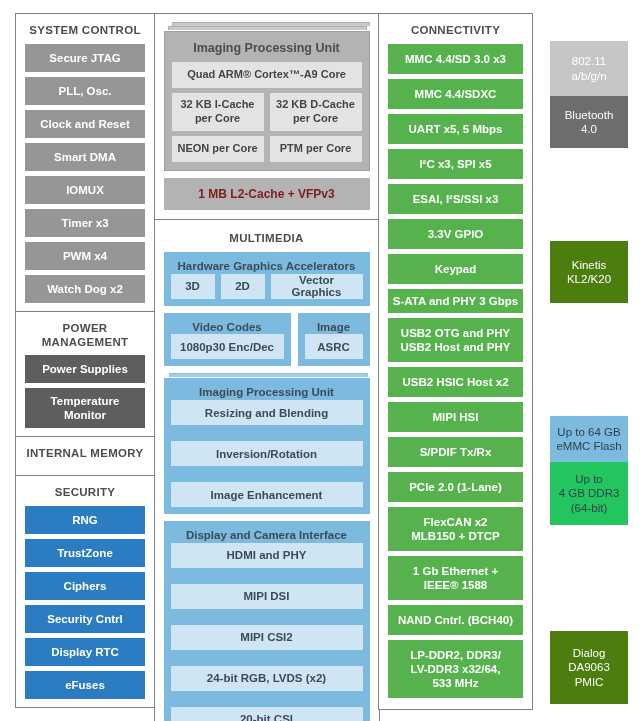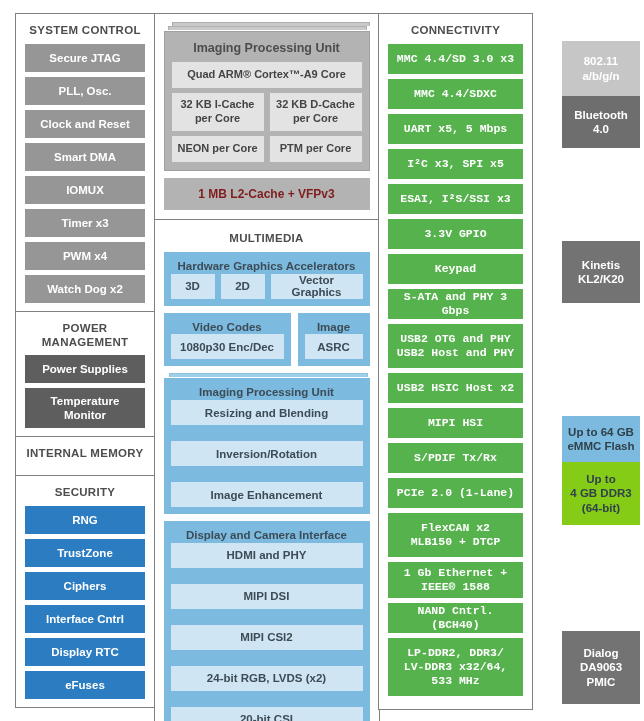--- a/index.html
+++ b/index.html
@@ -54,21 +54,21 @@
     line-height: 1.22;
     padding: 6px 3px;
     margin-bottom: 5px;
   }
   .blk:last-child { margin-bottom: 0; }
 
   .gray      { background: #969696; color: #ffffff; }
   .darkgray  { background: #5e5e5e; color: #ffffff; }
   .orange    { background: #ee5b3e; color: #ffffff; }
   .blue      { background: #2b7cc0; color: #ffffff; }
-  .green     { background: #55b24c; color: #ffffff; font-family: Liberation Mono, monospace; }
+  .green     { background: #55b24c; color: #ffffff; }
 
   
   .col-left { width: 140px; flex: 0 0 140px; }
   .col-left .blk { height: 28px; }
 
   .mem-row { display: flex; gap: 6px; }
   .mem-row .blk { flex: 1; margin-bottom: 0; height: 28px; }
 
   
   .col-center {
@@ -200,30 +200,29 @@
   }
   .ext-box {
     position: absolute;
     left: 8px;
     width: 78px;
     display: flex;
     align-items: center;
     justify-content: center;
     text-align: center;
     font-size: 11.5px;
-    font-weight: bold;
+    font-weight: normal;
     line-height: 1.25;
     padding: 4px 3px;
-    margin-left: 12px;
   }
   .ext-light  { background: #c6c6c6; color: #ffffff; }
   .ext-dark   { background: #6e6e6e; color: #ffffff; }
-  .ext-mid    { background: #737373; color: #ffffff; }
+  .ext-mid    { background: #4d7c0f; color: #ffffff; }
   .ext-blue   { background: #7cbbdf; color: #31414c; }
-  .ext-ltblue { background: #84cc16; color: #31414c; }
+  .ext-ltblue { background: #22c55e; color: #31414c; }
 </style>
 </head>
 <body>
 
 <div class="diagram">
 
   <div class="col-left">
 
     <div class="panel">
       <div class="sec-title">SYSTEM CONTROL</div>
@@ -245,21 +244,21 @@
 
     <div class="panel">
       <div class="sec-title">INTERNAL MEMORY</div>
     </div>
 
     <div class="panel">
       <div class="sec-title">SECURITY</div>
       <div class="blk blue">RNG</div>
       <div class="blk blue">TrustZone</div>
       <div class="blk blue">Ciphers</div>
-      <div class="blk blue">Interface Cntrl</div>
+      <div class="blk blue">Security Cntrl</div>
       <div class="blk blue">Display RTC</div>
       <div class="blk blue">eFuses</div>
     </div>
   </div>
 
   <div class="col-center">
 
     <div class="panel">
       <div class="stack-wrap">
         <div class="stack-layer stack-l1"></div>
@@ -328,28 +327,28 @@
     <div class="panel" style="height:697px">
       <div class="sec-title">CONNECTIVITY</div>
       <div id="conn-list">
           <div class="blk green" style="height: 30px;">MMC 4.4/SD 3.0 x3</div>
           <div class="blk green" style="height: 30px;">MMC 4.4/SDXC</div>
           <div class="blk green" style="height: 30px;">UART x5, 5 Mbps</div>
           <div class="blk green" style="height: 30px;">I²C x3, SPI x5</div>
           <div class="blk green" style="height: 30px;">ESAI, I²S/SSI x3</div>
           <div class="blk green" style="height: 30px;">3.3V GPIO</div>
           <div class="blk green" style="height: 30px;">Keypad</div>
-          <div class="blk green" style="height: 30px;">S-ATA and PHY 3 Gbps</div>
+          <div class="blk green" style="height: 24px;">S-ATA and PHY 3 Gbps</div>
           <div class="blk green" style="height: 44px;">USB2 OTG and PHY<br>USB2 Host and PHY</div>
           <div class="blk green" style="height: 30px;">USB2 HSIC Host x2</div>
           <div class="blk green" style="height: 30px;">MIPI HSI</div>
           <div class="blk green" style="height: 30px;">S/PDIF Tx/Rx</div>
           <div class="blk green" style="height: 30px;">PCIe 2.0 (1-Lane)</div>
           <div class="blk green" style="height: 44px;">FlexCAN x2<br>MLB150 + DTCP</div>
-          <div class="blk green" style="height: 36px;">1 Gb Ethernet +<br>IEEE® 1588</div>
+          <div class="blk green" style="height: 44px;">1 Gb Ethernet +<br>IEEE® 1588</div>
           <div class="blk green" style="height: 30px;">NAND Cntrl. (BCH40)</div>
           <div class="blk green" style="height: 58px;">LP-DDR2, DDR3/<br>LV-DDR3 x32/64,<br>533 MHz</div>
         </div>
     </div>
   </div>
 
   <div class="col-ext" id="ext-col">
       <div class="ext-box ext-light" style="top: 28px; height: 55px;">802.11<br>a/b/g/n</div>
       <div class="ext-box ext-dark" style="top: 83px; height: 52px;">Bluetooth<br>4.0</div>
       <div class="ext-box ext-mid" style="top: 228px; height: 62px;">Kinetis<br>KL2/K20</div>

